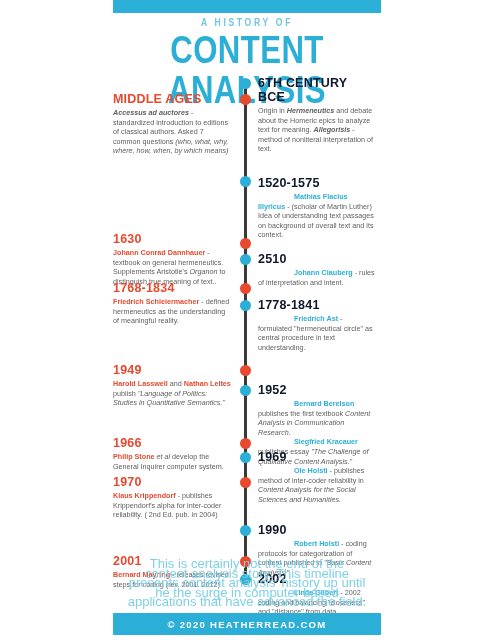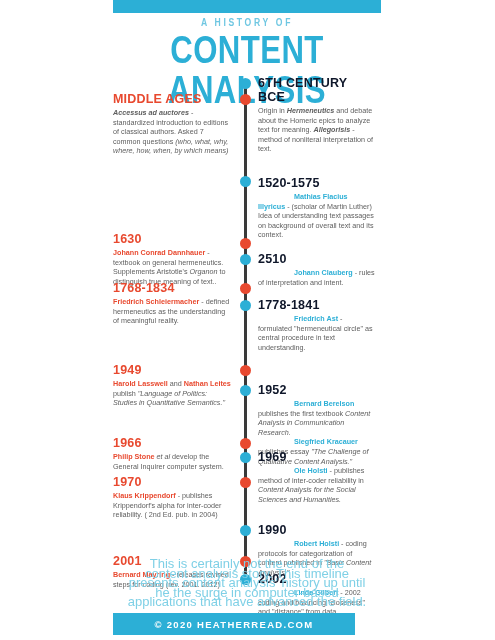--- a/index.html
+++ b/index.html
@@ -32,21 +32,21 @@
   
   .topbar {
     position: absolute;
     left: 0; top: 0;
     width: 268px; height: 13px;
     background: #2CAFD6;
   }
   .footerbar {
     position: absolute;
     left: 0; bottom: 5px;
-    width: 242px; height: 22px;
+    width: 268px; height: 22px;
     background: #2CAFD6;
     display: flex;
     align-items: center;
     justify-content: center;
   }
   .footerbar .ftext {
     color: #ffffff;
     font-size: 9.5px;
     font-weight: bold;
     letter-spacing: 1.3px;

